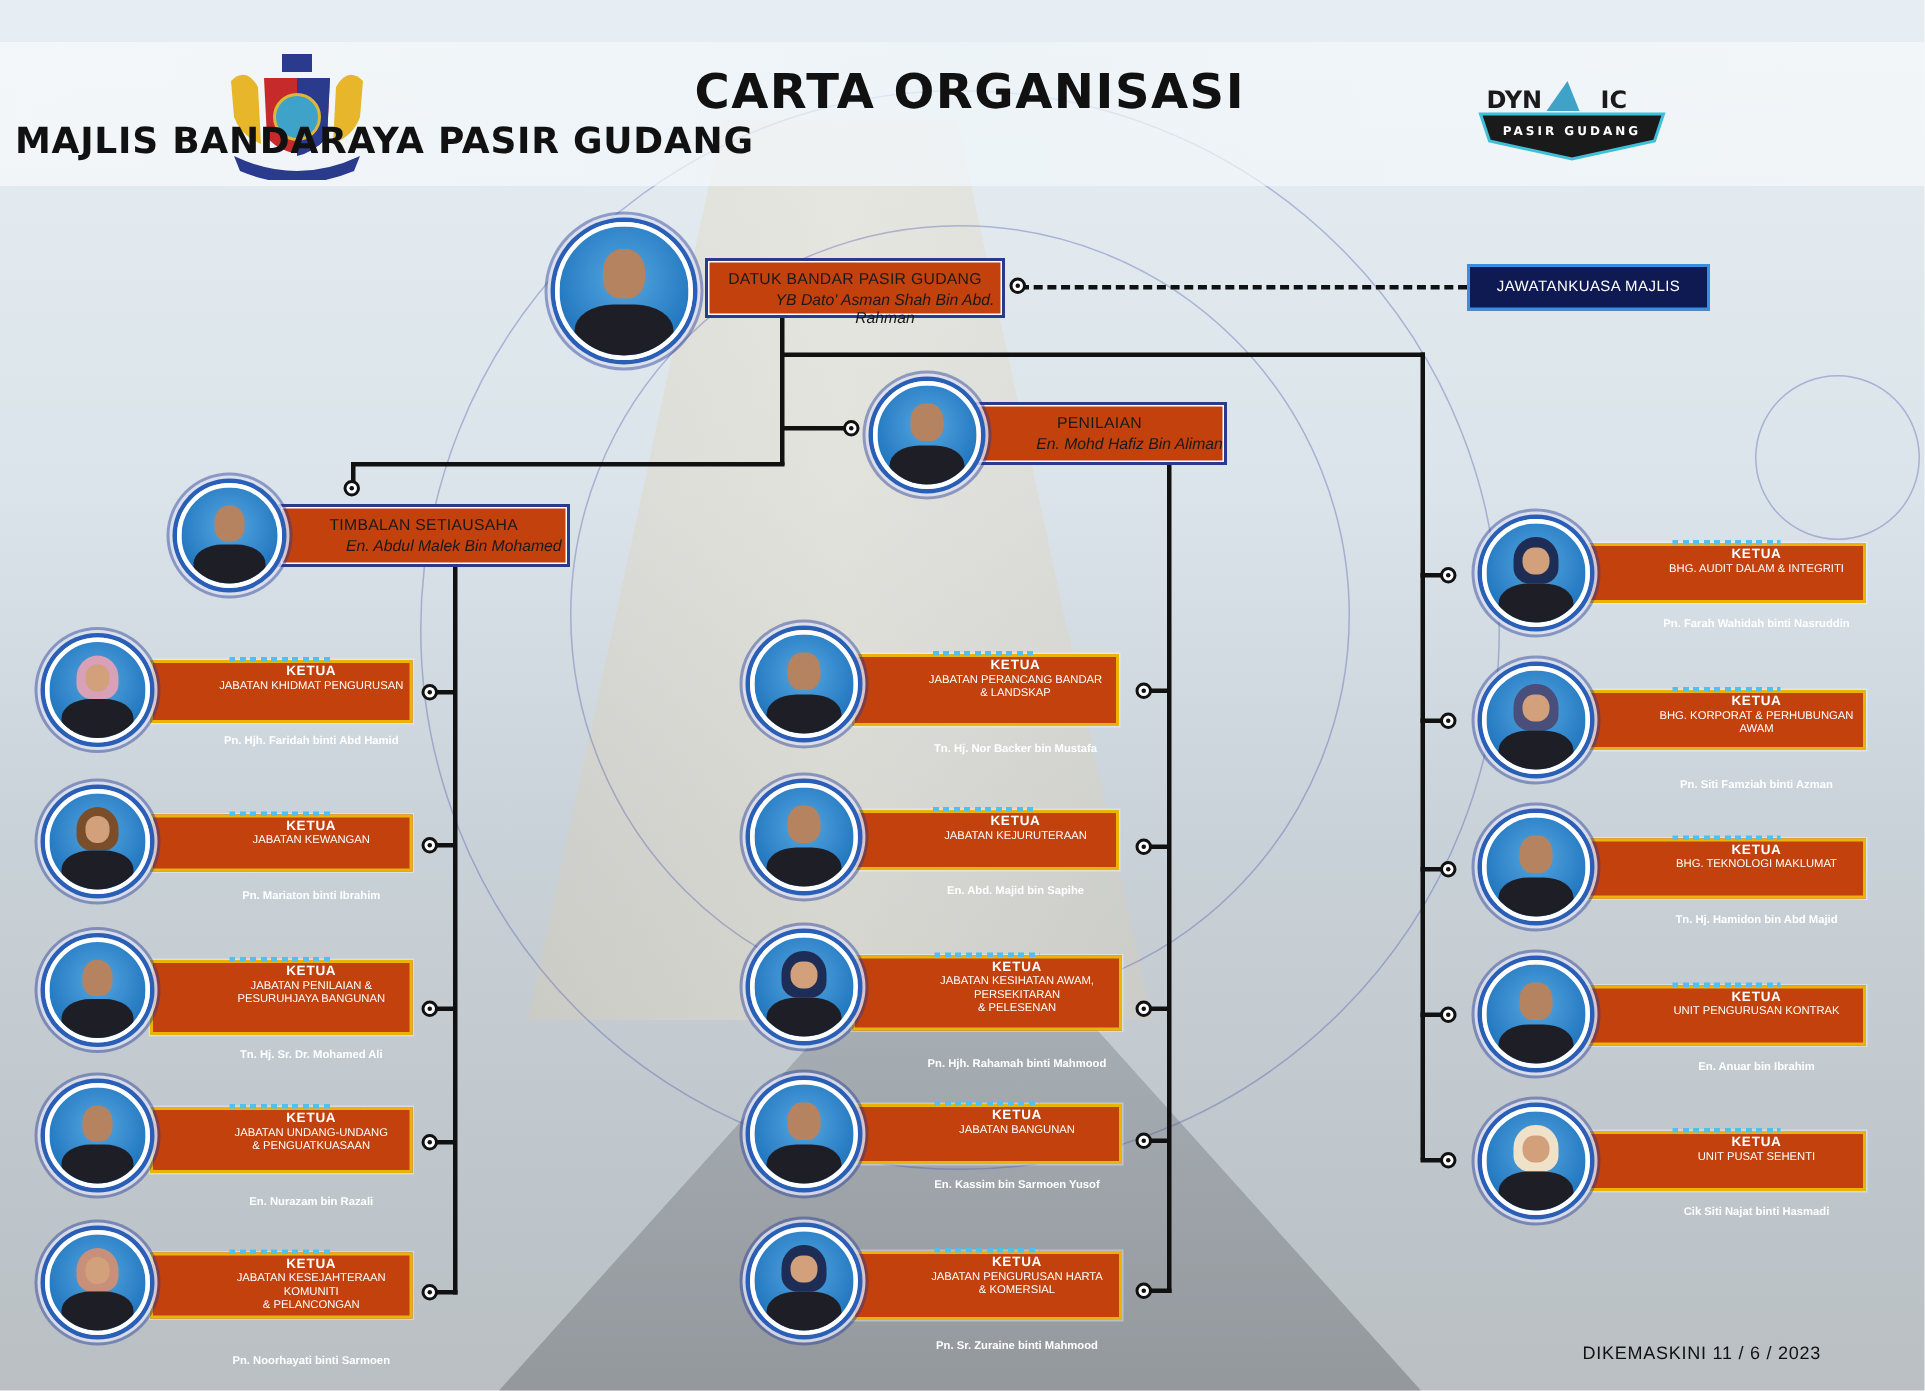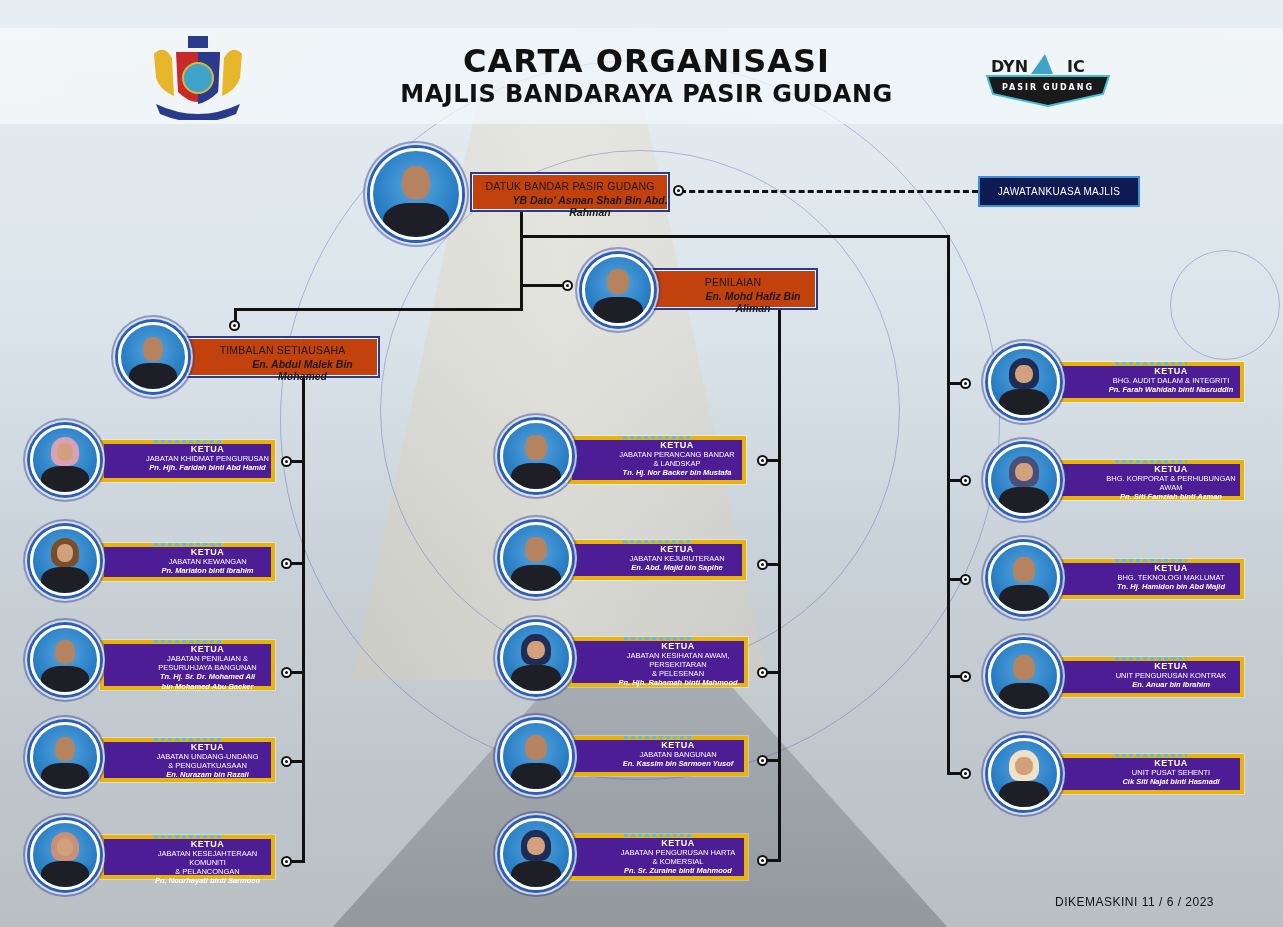--- a/index.html
+++ b/index.html
@@ -26,21 +26,21 @@
   .header-band {
     position: absolute; left: 0; top: 28px; width: 1283px; height: 96px;
     background: linear-gradient(90deg, rgba(255,255,255,0.55), rgba(240,246,250,0.75) 50%, rgba(255,255,255,0.5));
   }
   .title-main {
     position: absolute; left: 0; width: 1283px; top: 42px; text-align: center;
     font-family: "DejaVu Sans", sans-serif; font-weight: bold; font-size: 32px;
     letter-spacing: 1px; color: #111; padding-left: 10px;
   }
   .title-sub {
-    position: absolute; left: 0; width: 1283px; top: 80px; text-align: center;
+    position: absolute; left: 0; width: 1283px; top: 80px; text-align: left;
     font-family: "DejaVu Sans", sans-serif; font-weight: bold; font-size: 24px;
     letter-spacing: 0.5px; color: #111; padding-left: 10px;
   }
   .logo-crest {
     position: absolute; left: 146px; top: 34px; width: 104px; height: 86px;
   }
   .logo-dynamic {
     position: absolute; left: 983px; top: 48px; width: 130px; height: 60px;
   }
   
@@ -72,32 +72,32 @@
   }
   .portrait .hijab { background: #1d2d55; top: 14%; height: 46%; left: 28%; width: 44%; border-radius: 50% 50% 35% 35%; position:absolute; }
   .portrait .face { position: absolute; left: 37%; top: 24%; width: 26%; height: 28%; border-radius: 45%; background: #d2a07a; }
   
   .card-orange {
     position: absolute; background: #c2410c;
     border: 2px solid #2a3a8c; box-shadow: inset 0 0 0 1px #fff;
     text-align: center; color: #1a1a1a;
   }
   .card-orange .role { font-size: 10.5px; margin-top: 6px; letter-spacing: 0.2px; }
-  .card-orange .name { font-size: 10.5px; font-weight: bold; font-style: italic; margin-top: 2px; margin-left: 40px; }
+  .card-orange .name { font-size: 10.5px; font-weight: normal; font-style: italic; margin-top: 2px; margin-left: 40px; }
   .card-navy {
-    position: absolute; background: #4c1d95; color: #fff; text-align: center;
-    border: 4px solid #eab308; box-shadow: 0 0 0 1px rgba(255,255,255,0.35); padding-left: 40px;
+    position: absolute; background: #c2410c; color: #fff; text-align: center;
+    border: 2px solid #eab308; box-shadow: 0 0 0 1px rgba(255,255,255,0.35); padding-left: 40px;
   }
   .card-navy::before {
     content: ""; position: absolute; left: 30%; top: -4px; width: 40%; height: 3px;
     background: repeating-linear-gradient(90deg, #4fc0f0 0 4px, transparent 4px 7px);
   }
   .card-navy .ketua { font-size: 9px; font-weight: bold; letter-spacing: 0.5px; }
   .card-navy .dept { font-size: 7.5px; line-height: 9px; }
-  .card-navy .name { font-size: 7.5px; font-weight: bold; font-style: italic; line-height: 10px; }
+  .card-navy .name { font-size: 7.5px; font-weight: bold; line-height: 10px; margin-top: 28px; }
   .committee {
     position: absolute; left: 978px; top: 176px; width: 162px; height: 31px;
     background: #0f1a52; color: #fff; border: 2px solid #3b8de0;
     font-size: 10px; display: flex; align-items: center; justify-content: center; letter-spacing: 0.3px;
   }
   .updated {
     position: absolute; left: 1055px; top: 895px; font-size: 12px; color: #111;
     letter-spacing: 0.5px;
   }
 </style>

